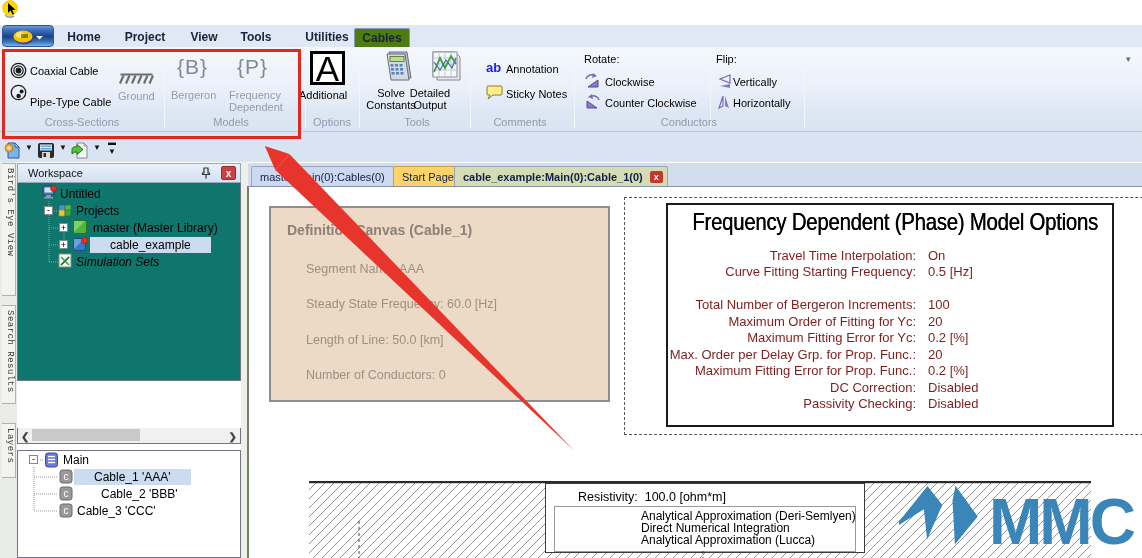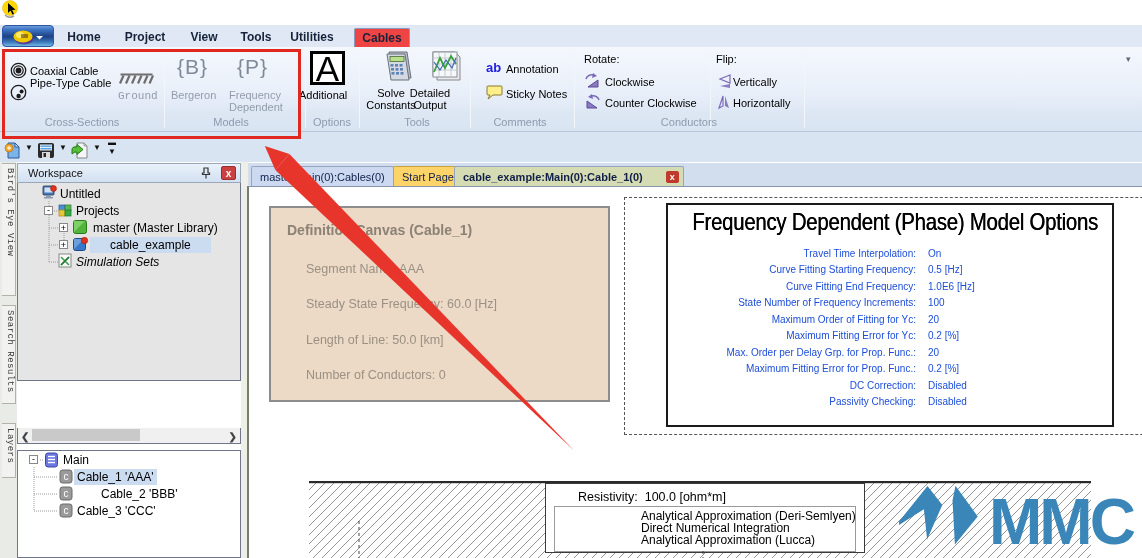--- a/index.html
+++ b/index.html
@@ -4,62 +4,62 @@
 <style>
 * { margin:0; padding:0; box-sizing:border-box; }
 html,body { width:1142px; height:558px; overflow:hidden; background:#fff; }
 body { font-family:"Liberation Sans", sans-serif; }
 #root { position:absolute; left:0; top:0; width:1142px; height:558px; overflow:hidden; }
 .abs { position:absolute; }
 
 
 #tabrow { left:0; top:25px; width:1142px; height:22px; background:#dfe8f4;padding-left:48px; }
 .rtab { position:absolute; top:3px; height:19px; line-height:19px; font-size:12px; font-weight:bold; color:#17233b; text-align:center; }
-.rtab.active { background:#ef4444; border:1px solid #8999b9; border-bottom:none; border-radius:2px 2px 0 0; z-index:3; }
+.rtab.active { background:#4d7c0f; border:1px solid #8999b9; border-bottom:none; border-radius:2px 2px 0 0; z-index:3; }
 #appbtn { position:absolute; left:2px; top:0px; width:52px; height:22px; border-radius:4px; border:1px solid #2b56a4;
   background:linear-gradient(#6c9bd8 0%, #3e74c4 18%, #1f4488 50%, #1d4587 55%, #3c78bb 80%, #71b7e0 100%); }
 
 
 #ribbon { left:0; top:47px; width:1142px; height:85px; background:linear-gradient(#f4f8fd 0%, #e9eff9 55%, #dde7f4 78%, #d9e4f2 100%); border-bottom:1px solid #bac7db; }
 .gsep { position:absolute; top:3px; height:78px; width:1px; background:#c3cedf; border-right:1px solid #f2f6fb; }
 .glabel { position:absolute; top:69px; width:120px; text-align:center; font-size:11px; color:#8e9aae; }
 .ritem { position:absolute; font-size:11px; color:#000; }
 .rgray { color:#939cac; }
 
 
 #qat { left:0; top:132px; width:1142px; height:30px; background:#d9e4f2; }
 
 
 #leftstrip { left:0; top:162px; width:17px; height:396px; background:#e9ebe7; }
 .vtab { position:absolute; left:2px; width:14px; background:#f2f2f0; border:1px solid #b2b2aa; border-left:none; overflow:hidden; }
 .vtab span { position:absolute; left:1px; top:4px; width:12px; height:200px; font-family:"Liberation Mono", monospace; font-size:9px; color:#3a3a3a; writing-mode:vertical-rl; white-space:nowrap; letter-spacing:0.5px; }
 
 
 #wsTitle { left:17px; top:163px; width:224px; height:20px; background:linear-gradient(#eaf2fb, #d2e0f1); border:1px solid #9aa7b8; font-size:11px; color:#111; }
-#wsTree { left:17px; top:183px; width:224px; height:198px; background:#e5e5e5; border:1px solid #6e7687; border-top:none; overflow:hidden; }
+#wsTree { left:17px; top:183px; width:224px; height:198px; background:#0f766e; border:1px solid #6e7687; border-top:none; overflow:hidden; }
 #hscroll { left:17px; top:428px; width:224px; height:16px; background:#f0f0f0; border:1px solid #6e7687; border-top:none; }
 #lowerTree { left:17px; top:450px; width:224px; height:108px; background:#fff; border:1px solid #6e7687; }
 .trow { position:absolute; height:16px; line-height:16px; font-size:12px; color:#000; white-space:nowrap; }
 .tsel { background:#ccdcf0; }
 
 
 #canvasTabs { left:248px; top:163px; width:894px; height:23px; background:#d2deee; }
 .ctab { position:absolute; top:3px; height:20px; line-height:20px; font-size:11px; color:#10204a; padding:0 8px; border:1px solid #96a4c0; border-bottom:none; border-radius:2px 2px 0 0; white-space:nowrap; }
 #canvas { left:247px; top:186px; width:895px; height:372px; background:#ffffff; border-left:2px solid #777d6d; border-top:1px solid #8795ab; overflow:hidden; }
 
 
 #defbox { position:absolute; left:20px; top:19px; width:341px; height:196px; background:#ecd9c6; border:2px solid #8d8d8d; }
 #defbox .t { position:absolute; left:18px; font-weight:bold; font-size:14px; color:#8b8275; }
 #defbox .r { position:absolute; left:35px; font-size:12.5px; color:#9a9183; }
 
 
 #freqdash { position:absolute; left:375px; top:10px; width:790px; height:238px; border:1px dashed #555; }
 #freqbox { position:absolute; left:417px; top:16px; width:448px; height:224px; background:#fff; border:2px solid #1a1a1a; }
 #freqbox h1 { position:absolute; left:-73px; top:3px; width:600px; font-size:24px; font-weight:normal; color:#000; text-align:center; letter-spacing:-0.3px; transform:scaleX(0.85); transform-origin:center; white-space:nowrap; text-shadow:0.4px 0 0 #000; }
-.frow { position:absolute; width:100%; height:16px; font-size:10px; color:#1d4ed8; }
+.frow { position:absolute; width:100%; height:16px; font-size:13px; color:#7f1d1d; }
 .frow .lab { position:absolute; right:196px; text-align:right; }
 .frow .val { position:absolute; left:260px; }
 
 
 #hband { position:absolute; left:60px; top:294px; width:782px; height:78px; }
 
 
 #resbox { position:absolute; left:296px; top:296px; width:320px; height:70px; background:#fff; border:1px solid #3a3a3a; font-size:12.5px; color:#000; }
 #resinner { position:absolute; left:305px; top:319px; width:302px; height:46px; background:#fff; border:1px solid #9a9a9a; }
 
@@ -84,21 +84,21 @@
       <ellipse cx="20" cy="10.5" rx="9.5" ry="6" fill="#f0c800"></ellipse>
       <ellipse cx="17" cy="9" rx="4" ry="3" fill="#fce86a"></ellipse>
       <path d="M18 9 h7 M18 11 h7" stroke="#3a2a08" stroke-width="1.2"></path>
       <path d="M33 10 l3.5 3.5 l3.5 -3.5 z" fill="#fff"></path>
     </svg>
   </div>
   <div class="rtab" style="left:60px; width:48px;">Home</div>
   <div class="rtab" style="left:118px; width:54px;">Project</div>
   <div class="rtab" style="left:182px; width:44px;">View</div>
   <div class="rtab" style="left:234px; width:44px;">Tools</div>
-  <div class="rtab" style="left:284px; width:56px;text-align:center;">Utilities</div>
+  <div class="rtab" style="left:299px; width:56px;text-align:center;">Utilities</div>
   <div class="rtab active" style="left:354px; width:56px;">Cables</div>
 </div>
 
 <div id="ribbon" class="abs">
 
   <div class="gsep" style="left:164px;"></div>
   <div class="gsep" style="left:305px;"></div>
   <div class="gsep" style="left:359px;"></div>
   <div class="gsep" style="left:470px;"></div>
   <div class="gsep" style="left:574px;"></div>
@@ -115,33 +115,33 @@
     <circle cx="8.5" cy="8.5" r="7.2" fill="none" stroke="#1a1a1a" stroke-width="1.3"></circle>
     <circle cx="8.5" cy="8.5" r="4.7" fill="none" stroke="#1a1a1a" stroke-width="1.2"></circle>
     <circle cx="8.5" cy="8.5" r="2.9" fill="#1a1a1a"></circle>
   </svg>
   <div class="ritem" style="left:30px; top:18px;">Coaxial Cable</div>
   <svg class="abs" style="left:10px; top:37px;" width="17" height="17" viewBox="0 0 17 17">
     <circle cx="8.5" cy="8.5" r="7.2" fill="none" stroke="#1a1a1a" stroke-width="1.3"></circle>
     <circle cx="11.6" cy="7.6" r="2" fill="#1a1a1a"></circle>
     <circle cx="8.6" cy="12" r="2.2" fill="#1a1a1a"></circle>
   </svg>
-  <div class="ritem" style="left:30px; top:30px;">Pipe-Type Cable</div>
+  <div class="ritem" style="left:30px; top:49px;">Pipe-Type Cable</div>
   <svg class="abs" style="left:119px; top:26px;" width="38" height="14" viewBox="0 0 38 14">
     <rect x="1.5" y="0.5" width="32" height="2" fill="#6e6e6e"></rect>
     <g stroke="#6e6e6e" stroke-width="2.2">
       <line x1="4.5" y1="2.5" x2="1" y2="10.5"></line>
       <line x1="10.5" y1="2.5" x2="7" y2="10.5"></line>
       <line x1="16.5" y1="2.5" x2="13" y2="10.5"></line>
       <line x1="22.5" y1="2.5" x2="19" y2="10.5"></line>
       <line x1="28.5" y1="2.5" x2="25" y2="10.5"></line>
       <line x1="34" y1="2.5" x2="30.5" y2="10.5"></line>
     </g>
   </svg>
-  <div class="ritem rgray" style="left:118px; top:43px;font-family:Liberation Mono, monospace;">Ground</div>
+  <div class="ritem rgray" style="left:118px; top:43px;">Ground</div>
 
   <div class="abs" style="left:177px; top:8px; font-size:21px; color:#7f8a99; letter-spacing:1px;">{B}</div>
   <div class="abs" style="left:237px; top:8px; font-size:21px; color:#7f8a99; letter-spacing:1px;">{P}</div>
   <div class="ritem rgray" style="left:171px; top:42px;">Bergeron</div>
   <div class="ritem rgray" style="left:229px; top:42px;">Frequency<br>Dependent</div>
 
   <div class="abs" style="left:310px; top:4px; width:35px; height:34px; border:3px solid #000; background:#fff; text-align:center;">
     <span style="font-family:'Liberation Sans',sans-serif; font-size:35px; font-weight:normal; line-height:29px;">A</span>
   </div>
   <div class="ritem" style="left:299px; top:42px;">Additional</div>
@@ -333,37 +333,37 @@
           <line x1="4" y1="4.5" x2="11" y2="4.5"></line>
           <line x1="4" y1="7.5" x2="11" y2="7.5"></line>
           <line x1="4" y1="10.5" x2="11" y2="10.5"></line>
         </g>
   </svg>
   <div class="trow" style="left:45px; top:1px;">Main</div>
   <svg class="abs" style="left:41px; top:18px;" width="14" height="15" viewBox="0 0 14 15">
     <rect x="1" y="1" width="12" height="13" rx="2.5" fill="#9a9a9a" stroke="#6a6a6a" stroke-width="1"></rect>
     <text x="7" y="11" font-size="10" fill="#fff" text-anchor="middle" font-family="Liberation Sans">c</text>
   </svg>
-  <div class="trow tsel" style="left:56px; top:18px; padding:0 3px;">Cable_1 'AAA'</div>
+  <div class="trow tsel" style="left:56px; top:18px; padding:0 20px;">Cable_1 'AAA'</div>
   <svg class="abs" style="left:41px; top:35px;" width="14" height="15" viewBox="0 0 14 15">
     <rect x="1" y="1" width="12" height="13" rx="2.5" fill="#9a9a9a" stroke="#6a6a6a" stroke-width="1"></rect>
     <text x="7" y="11" font-size="10" fill="#fff" text-anchor="middle" font-family="Liberation Sans">c</text>
   </svg>
   <div class="trow" style="left:59px; top:35px;margin-left:24px;">Cable_2 'BBB'</div>
   <svg class="abs" style="left:41px; top:52px;" width="14" height="15" viewBox="0 0 14 15">
     <rect x="1" y="1" width="12" height="13" rx="2.5" fill="#9a9a9a" stroke="#6a6a6a" stroke-width="1"></rect>
     <text x="7" y="11" font-size="10" fill="#fff" text-anchor="middle" font-family="Liberation Sans">c</text>
   </svg>
   <div class="trow" style="left:59px; top:52px;">Cable_3 'CCC'</div>
 </div>
 
 <div id="canvasTabs" class="abs">
   <div class="ctab" style="left:3px; background:#ccd9f0;">master:Main(0):Cables(0)</div>
   <div class="ctab" style="left:145px; background:#fdd469; border-color:#c9a23e;">Start Page</div>
-  <div class="ctab" style="left:206px; background:#d5dbb2; font-weight:bold; padding-right:40px;">cable_example:Main(0):Cable_1(0)
+  <div class="ctab" style="left:206px; background:#d5dbb2; font-weight:bold; padding-right:24px;">cable_example:Main(0):Cable_1(0)
     <span style="position:absolute; right:4px; top:4px; width:13px; height:12px; background:#c0392b; border-radius:2px; color:#fff; font-weight:bold; font-size:9px; line-height:12px; text-align:center;">x</span>
   </div>
 </div>
 
 <div id="canvas" class="abs">
   <div id="defbox">
     <div class="t" style="top:14px; left:16px;">Definition Canvas (Cable_1)</div>
     <div class="r" style="top:54px;">Segment Name: AAA</div>
     <div class="r" style="top:89px;">Steady State Frequency: 60.0 [Hz]</div>
     <div class="r" style="top:125px;">Length of Line: 50.0 [km]</div>
@@ -374,26 +374,22 @@
   <div id="freqbox">
     <h1>Frequency Dependent (Phase) Model Options</h1>
     <div class="frow" style="top:43px;">
           <span class="lab">Travel Time Interpolation:</span>
           <span class="val">On</span>
         </div>
     <div class="frow" style="top:59px;">
           <span class="lab">Curve Fitting Starting Frequency:</span>
           <span class="val">0.5 [Hz]</span>
         </div>
-    <div class="frow" style="top:76px;">
-          <span class="lab">Curve Fitting End Frequency:</span>
-          <span class="val">1.0E6 [Hz]</span>
-        </div>
     <div class="frow" style="top:92px;">
-          <span class="lab">State Number of Frequency Increments:</span>
+          <span class="lab">Total Number of Bergeron Increments:</span>
           <span class="val">100</span>
         </div>
     <div class="frow" style="top:109px;">
           <span class="lab">Maximum Order of Fitting for Yc:</span>
           <span class="val">20</span>
         </div>
     <div class="frow" style="top:125px;">
           <span class="lab">Maximum Fitting Error for Yc:</span>
           <span class="val">0.2 [%]</span>
         </div>

